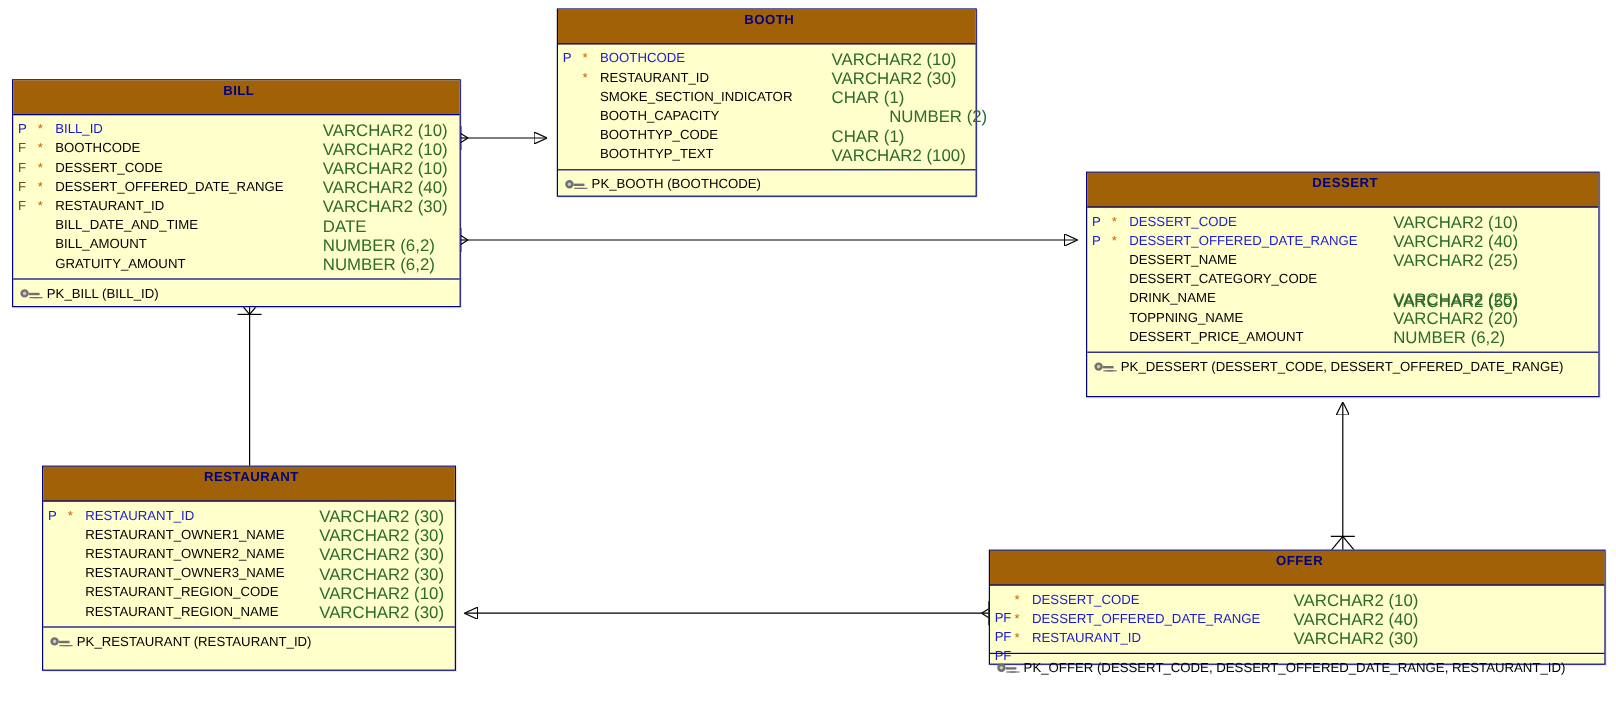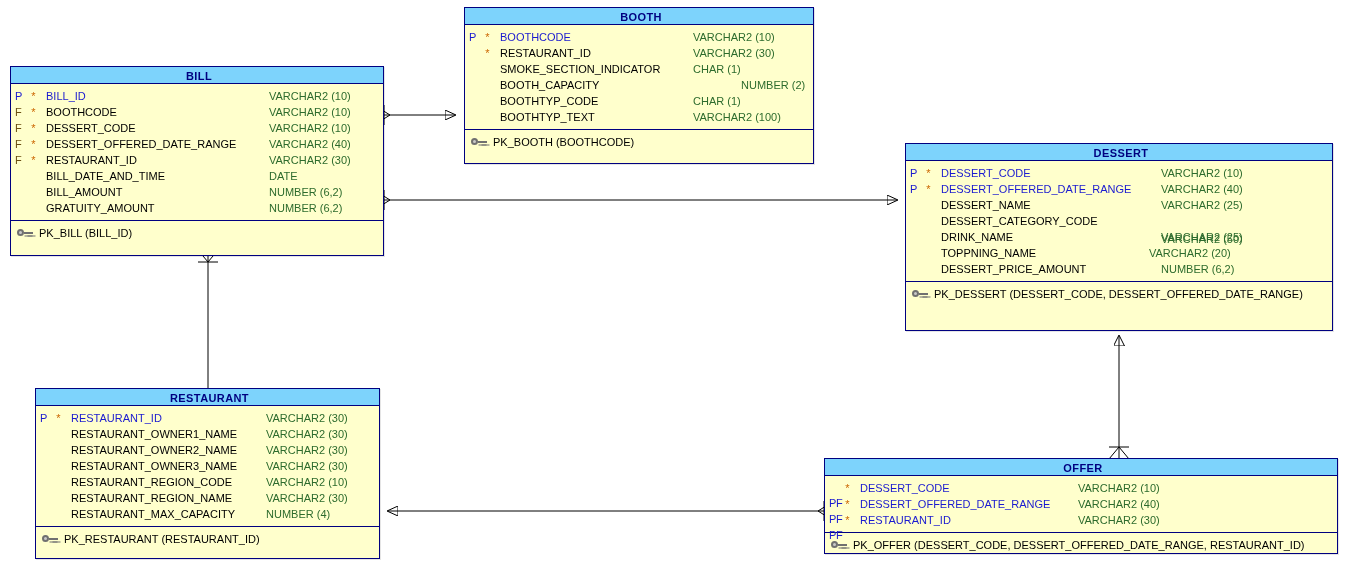--- a/index.html
+++ b/index.html
@@ -27,22 +27,22 @@
     box-shadow: 1px 1px 0 rgba(0,0,0,0.10);
   }
   .entity-title {
     text-align: center;
     font-weight: bold;
     font-size: 11px;
     color: #000080;
     letter-spacing: 0.4px;
     padding: 3px 0 3px 4px;
     border-bottom: 1px solid #000080;
-    background: #7dd3fc;
-    height: 17px;
+    background: #a16207;
+    height: 29px;
     box-sizing: border-box;
     line-height: 12px;
   }
   .entity-body {
     padding: 4px 0 4px 0;
     border-bottom: 1px solid #000080;
   }
   .entity-footer {
     padding: 4px 0 4px 0;
     position: relative;
@@ -79,21 +79,21 @@
   .attr-name {
     flex: 0 0 auto;
     padding-left: 6px;
     color: #000000;
   }
   .attr-row.is-pk .attr-name { color: #1a1ad0; }
   .attr-row.is-fk .attr-name { color: #000000; }
   .attr-type {
     position: absolute;
     color: #2d6b2d;
-    font-size: 11px;
+    font-size: 14px;
   }
 
   
   .attr-inner {
     position: relative;
     width: 100%;
     display: flex;
     align-items: center;
   }
 
@@ -388,21 +388,21 @@
             <span class="attr-req"></span>
             <span class="attr-name">DRINK_NAME</span>
             <span class="attr-type" style="left: 255px;">VARCHAR2 (25)</span>
           </div>
         </div>
         <div class="attr-row">
           <div class="attr-inner">
             <span class="attr-key "></span>
             <span class="attr-req"></span>
             <span class="attr-name">TOPPNING_NAME</span>
-            <span class="attr-type" style="left: 243px;">VARCHAR2 (20)</span>
+            <span class="attr-type" style="left: 255px;">VARCHAR2 (20)</span>
           </div>
         </div>
         <div class="attr-row">
           <div class="attr-inner">
             <span class="attr-key "></span>
             <span class="attr-req"></span>
             <span class="attr-name">DESSERT_PRICE_AMOUNT</span>
             <span class="attr-type" style="left: 255px;">NUMBER (6,2)</span>
           </div>
         </div>
@@ -458,28 +458,20 @@
           </div>
         </div>
         <div class="attr-row">
           <div class="attr-inner">
             <span class="attr-key "></span>
             <span class="attr-req"></span>
             <span class="attr-name">RESTAURANT_REGION_NAME</span>
             <span class="attr-type" style="left: 230px;">VARCHAR2 (30)</span>
           </div>
         </div>
-        <div class="attr-row">
-          <div class="attr-inner">
-            <span class="attr-key "></span>
-            <span class="attr-req"></span>
-            <span class="attr-name">RESTAURANT_MAX_CAPACITY</span>
-            <span class="attr-type" style="left: 230px;">NUMBER (4)</span>
-          </div>
-        </div>
       </div>
       <div class="entity-footer">
         <div class="pk-line">
           <span class="key-icon"></span>
           <span>PK_RESTAURANT (RESTAURANT_ID)</span>
         </div>
       </div>
     </div>
     <div class="entity" style="left: 824px; top: 458px; width: 514px; height: 96px;">
       <div class="entity-title">OFFER</div>

